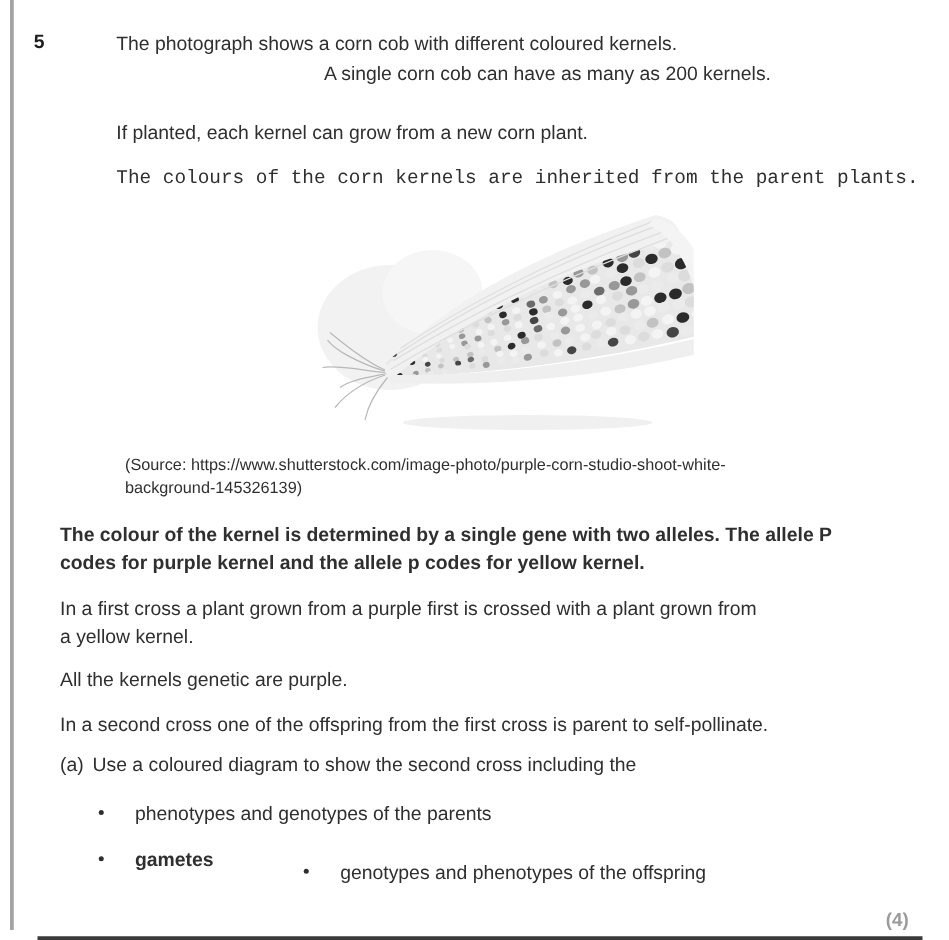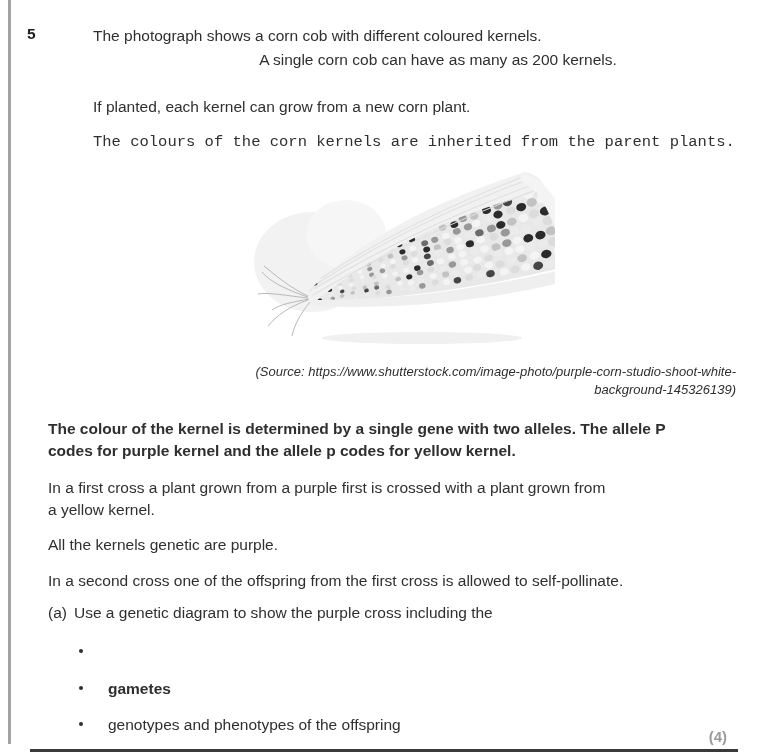--- a/index.html
+++ b/index.html
@@ -9,29 +9,29 @@
     color:#2f2f2f;overflow:hidden;
   }
   .abs{position:absolute;}
   .margin-rule{left:8px;top:0;width:3px;height:744px;background:#a3a3a3;}
   .qnum{left:27px;top:25px;font-size:15.5px;font-weight:bold;color:#1d1d1d;}
   .bodytext{font-size:15.5px;line-height:22px;color:#2f2f2f;white-space:pre-line;}
   .intro{left:48px;width:690px;margin-left:45px;}
   .i1{top:25px;} .i2{top:49px;text-align:center;} .i3{top:96px;} .i4{top:131px;font-family:Liberation Mono, monospace;}
   .photo{left:250px;top:170px;width:305px;height:182px;}
   .source{
-    left:100px;top:363px;width:636px;text-align:right;
-    font-size:13px;line-height:18px;color:#2f2f2f;white-space:pre-line;font-style:italic;
+    left:100px;top:363px;width:636px;
+    font-size:13px;line-height:18px;color:#2f2f2f;white-space:pre-line;
   }
   .para{left:48px;width:692px;}
   .p5{top:418px;font-weight:bold;} .p6{top:477px;} .p7{top:534px;} .p8{top:570px;}
   .part-a-label{left:48px;top:604px;font-size:15.5px;}
   .part-a-text{left:74px;top:604px;font-size:15.5px;width:660px;}
   .bullet-row{left:79px;width:650px;height:20px;}
-  .b1{top:642px;} .b2{top:679px;font-weight:bold;} .b3{top:715px;}
+  .b1{top:642px;} .b2{top:679px;font-weight:bold;} .b3{top:689px;text-align:center;}
   .bullet-dot{
     display:inline-block;width:4px;height:4px;border-radius:50%;
     background:#2f2f2f;vertical-align:middle;margin-right:0;position:relative;top:-1px;
   }
   .bullet-label{display:inline-block;margin-left:25px;font-size:15.5px;line-height:20px;vertical-align:top;}
   .marks{right:32px;top:728px;font-size:15px;font-weight:bold;color:#9b9b9b;}
   .bottom-bar{left:30px;top:749px;width:708px;height:3px;background:#3a3a3a;}
   svg{display:block;}
 </style>
 </head>
@@ -265,27 +265,27 @@
 </div>
 
 <div class="abs source">(Source: https://www.shutterstock.com/image-photo/purple-corn-studio-shoot-white-
 background-145326139)</div>
 
 <div class="abs bodytext para p5">The colour of the kernel is determined by a single gene with two alleles. The allele P
 codes for purple kernel and the allele p codes for yellow kernel.</div>
 <div class="abs bodytext para p6">In a first cross a plant grown from a purple first is crossed with a plant grown from
 a yellow kernel.</div>
 <div class="abs bodytext para p7">All the kernels genetic are purple.</div>
-<div class="abs bodytext para p8">In a second cross one of the offspring from the first cross is allowed to self-pollinate.</div>
+<div class="abs bodytext para p8">In a second cross one of the offspring from the first cross is parent to self-pollinate.</div>
 
 <div class="abs part-a-label">(a)</div>
-<div class="abs part-a-text">Use a genetic diagram to show the purple cross including the</div>
+<div class="abs part-a-text">Use a coloured diagram to show the second cross including the</div>
 
 <div class="abs bullet-row b1">
-  <span class="bullet-dot"></span>
+  <span class="bullet-dot"></span><span class="bullet-label">phenotypes and genotypes of the parents</span>
 </div>
 <div class="abs bullet-row b2">
   <span class="bullet-dot"></span><span class="bullet-label">gametes</span>
 </div>
 <div class="abs bullet-row b3">
   <span class="bullet-dot"></span><span class="bullet-label">genotypes and phenotypes of the offspring</span>
 </div>
 
 <div class="abs marks">(4)</div>
 

